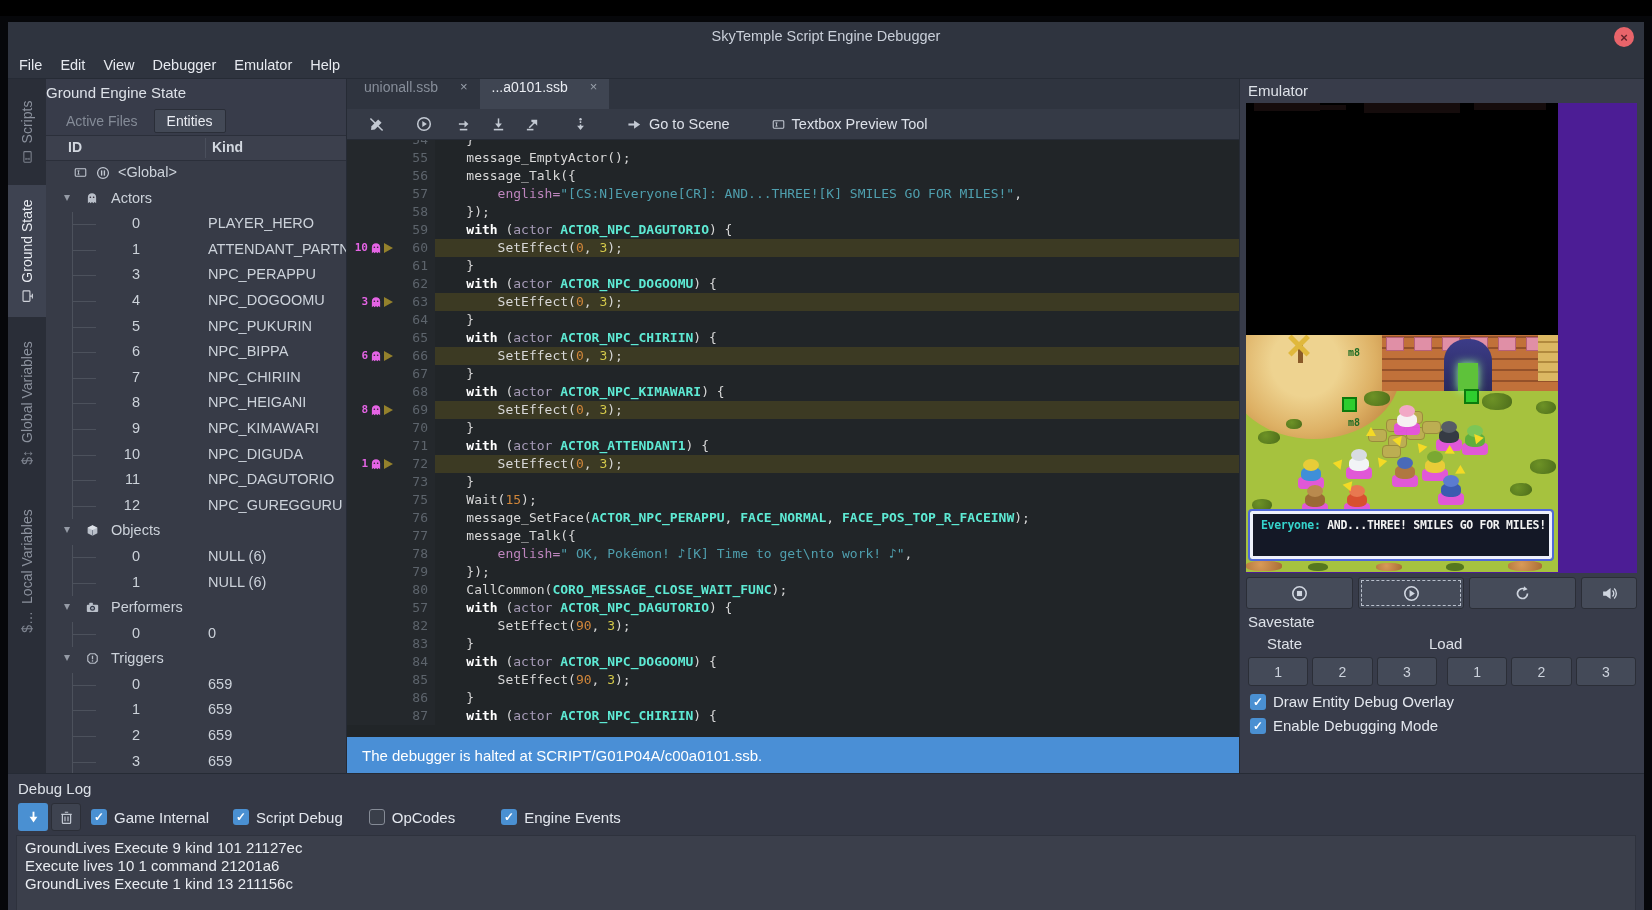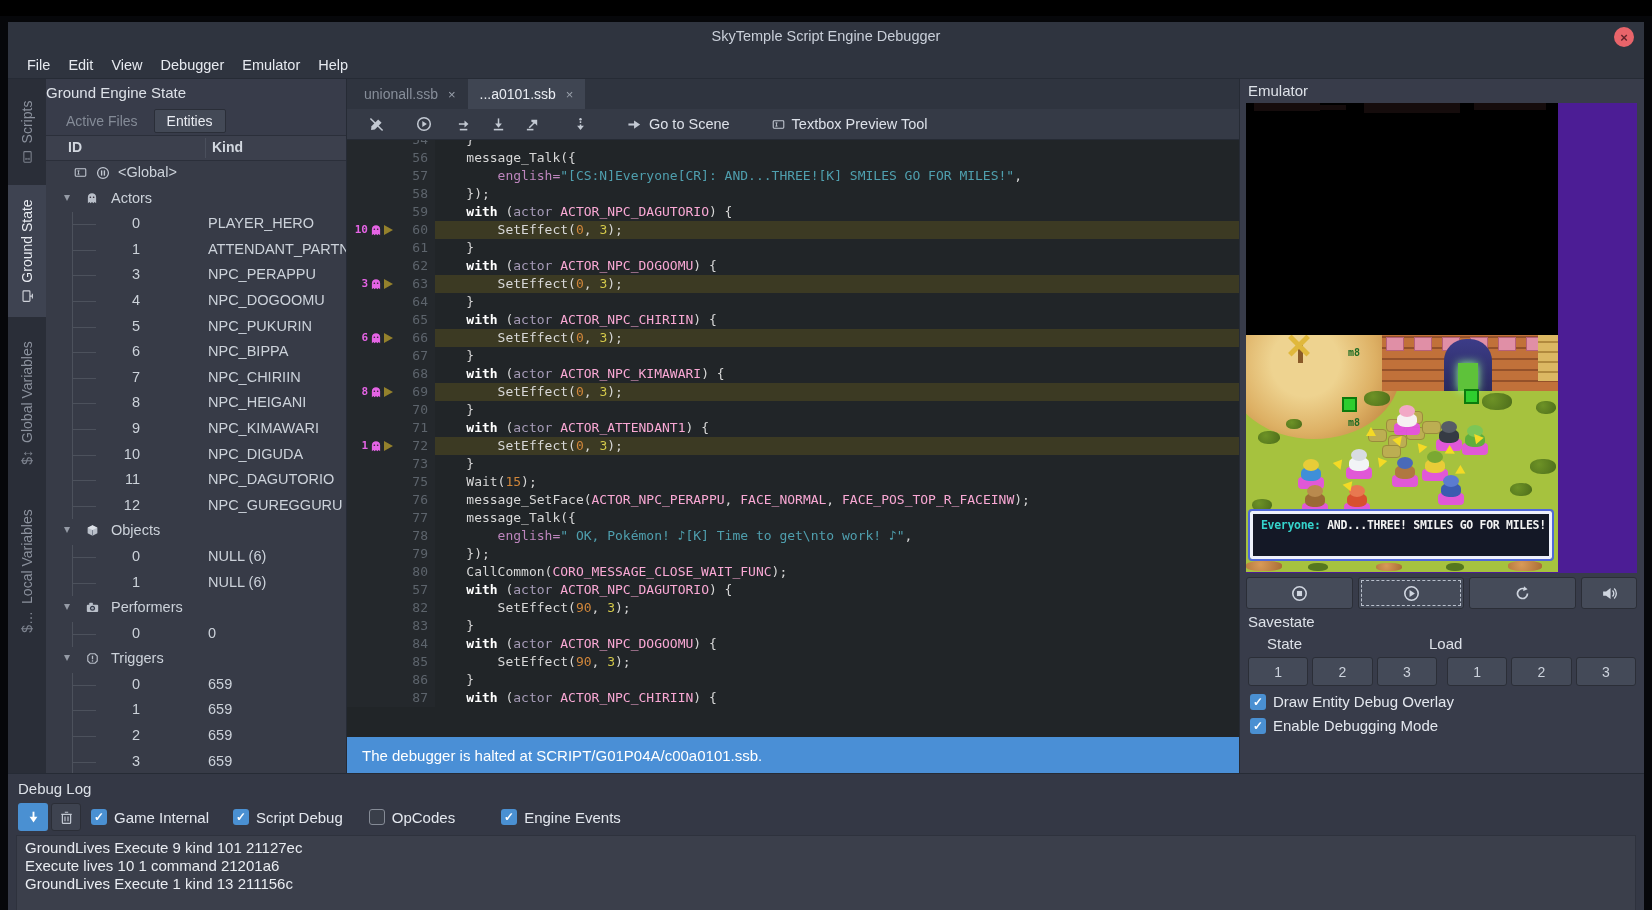--- a/index.html
+++ b/index.html
@@ -6,21 +6,21 @@
   .app{position:relative;width:1652px;height:910px;background:#06070a;overflow:hidden;
        font-family:"Liberation Sans",sans-serif;margin-top:16px;-webkit-font-smoothing:antialiased;}
   .win{position:absolute;left:8px;top:6px;right:8px;bottom:8px;background:#383c4a;overflow:hidden;}
 
   
   .titlebar{position:relative;height:30px;background:#2f343f;}
   .title{position:absolute;left:0;right:0;top:6px;text-align:center;color:#c9cfd9;font-size:14.5px;}
   .closebtn{position:absolute;right:10px;top:5px;width:20px;height:20px;border-radius:50%;
             background:#e8646a;color:#63232a;font-size:13px;font-weight:bold;
             display:flex;align-items:center;justify-content:center;cursor:pointer;}
-  .menubar{height:26px;background:#2f343f;border-bottom:1px solid #262b35;display:flex;align-items:center;padding-left:10px;}
+  .menubar{height:26px;background:#2f343f;border-bottom:1px solid #262b35;display:flex;align-items:center;padding-left:2px;}
   .mi{color:#e6e9ef;font-size:14.5px;padding:2px 9px;border-radius:2px;}
 
   
   .main{position:absolute;top:57px;left:0;right:0;bottom:144px;display:flex;overflow:hidden;}
   .vstrip{width:38px;background:#2a2e38;flex:none;}
   .vtab{position:relative;width:38px;}
   .vtab.act{background:#3e4351;}
   .vt-in{position:absolute;top:50%;left:50%;transform:translate(-50%,-50%) rotate(-90deg);
          display:flex;align-items:center;gap:7px;white-space:nowrap;font-size:14px;color:#8b919d;}
   .vtab.act .vt-in{color:#e9ecf2;}
@@ -46,21 +46,21 @@
   .gl-ic2{position:absolute;left:50px;top:5px;display:inline-flex;}
   .gl-label{position:absolute;left:72px;top:3px;}
   .t-vline{position:absolute;left:26px;top:0;bottom:0;width:1px;background:#4c515c;}
   .t-tick{position:absolute;left:26px;top:12px;width:24px;height:1px;background:#4c515c;}
   .t-id{position:absolute;left:40px;width:54px;text-align:right;top:3px;}
   .t-kind{position:absolute;left:162px;top:3px;}
 
   
   .editor{flex:1;display:flex;flex-direction:column;background:#212528;position:relative;min-width:0;}
   .etabs{height:30px;background:#2f343f;display:flex;align-items:flex-end;padding-left:5px;flex:none;}
-  .etab{height:30px;display:inline-flex;align-items:center;padding:0 12px;gap:10px;font-size:14px;color:#878e9a;}
+  .etab{height:30px;display:inline-flex;padding:0 12px;gap:22px;font-size:14px;color:#878e9a;}
   .etab.act{background:#3f4552;color:#e9ecf2;}
   .etab .tclose{color:#99a0ab;font-size:13px;}
   .etoolbar{height:30px;background:#353a46;border-bottom:1px solid #262b35;display:flex;align-items:center;
             padding-left:16px;gap:8px;flex:none;}
   .tbtn{display:inline-flex;align-items:center;justify-content:center;width:26px;height:24px;border-radius:2px;}
   .tbtn-lbl{display:inline-flex;align-items:center;gap:7px;color:#dde1e9;font-size:14.5px;padding:0 8px;height:24px;}
   .sep8{width:10px;}
   .codewrap{flex:1;overflow:hidden;background:#212528;font-family:"DejaVu Sans Mono",monospace;font-size:13px;line-height:18px;}
   .codeinner{margin-top:-9px;}
   .cl{display:flex;height:18px;}
@@ -68,21 +68,21 @@
   .mnum{color:#e564e5;font-size:11px;font-weight:bold;}
   .tri{width:0;height:0;border-left:9px solid #94812c;border-top:5px solid transparent;border-bottom:5px solid transparent;}
   .tri.red{border-left-color:#e0263a;}
   .lno{width:32px;flex:none;text-align:right;color:#5d646c;padding-right:7px;background:#24282c;}
   .lright{flex:1;display:flex;align-items:center;min-width:0;}
   .cl.hl .lright{background:#3c3a23;}
   .cl.cur .lright{background:#4d4823;}
   .bpdot{width:11px;height:11px;border-radius:50%;background:#e0263a;margin:0 3px 0 2px;flex:none;}
   .ct{white-space:pre;}
   .p{color:#d8d8d8;} .k{color:#ffffff;font-weight:bold;} .a{color:#a79cb8;}
-  .c{color:#f9a8d4;} .n{color:#d0863a;} .y{color:#d3c84a;} .s{color:#4f9fae;} .e{color:#bd85bd;}
+  .c{color:#5eead4;font-weight:bold;} .n{color:#d0863a;} .y{color:#d3c84a;} .s{color:#4f9fae;} .e{color:#bd85bd;}
   .statusbar{height:37px;flex:none;background:#4a8fd6;display:flex;align-items:center;padding-left:15px;
              color:#fff;font-size:15px;}
 
   
   .emu{width:404px;flex:none;background:#383c4a;border-left:1px solid #262b35;position:relative;}
   .emu-title{position:absolute;left:8px;top:3px;color:#dde1e8;font-size:15px;}
   .emu-display{position:absolute;left:6px;right:7px;top:24px;height:470px;background:#4c1d95;overflow:hidden;}
   .screen-top{position:absolute;left:0;top:0;width:312px;height:232px;background:#000;}
   .tshade{position:absolute;background:#150c0c;}
   .screen-game{position:absolute;left:0;top:232px;width:312px;height:237px;background:#a6c23e;overflow:hidden;
@@ -455,20 +455,27 @@
               <span>Textbox Preview Tool</span>
             </div>
           </div>
         <div class="codewrap">
             <div class="codeinner" id="code">
               <div class="cl">
                 <span class="marks"></span>
                 <span class="lno">54</span>
                 <span class="lright">
                   <span class="ct"><span class="p">    }</span></span>
+                </span>
+              </div>
+              <div class="cl">
+                <span class="marks"></span>
+                <span class="lno">55</span>
+                <span class="lright">
+                  <span class="ct"><span class="p">    message_EmptyActor();</span></span>
                 </span>
               </div>
               <div class="cl">
                 <span class="marks"></span>
                 <span class="lno">56</span>
                 <span class="lright">
                   <span class="ct"><span class="p">    message_Talk({</span></span>
                 </span>
               </div>
               <div class="cl">

